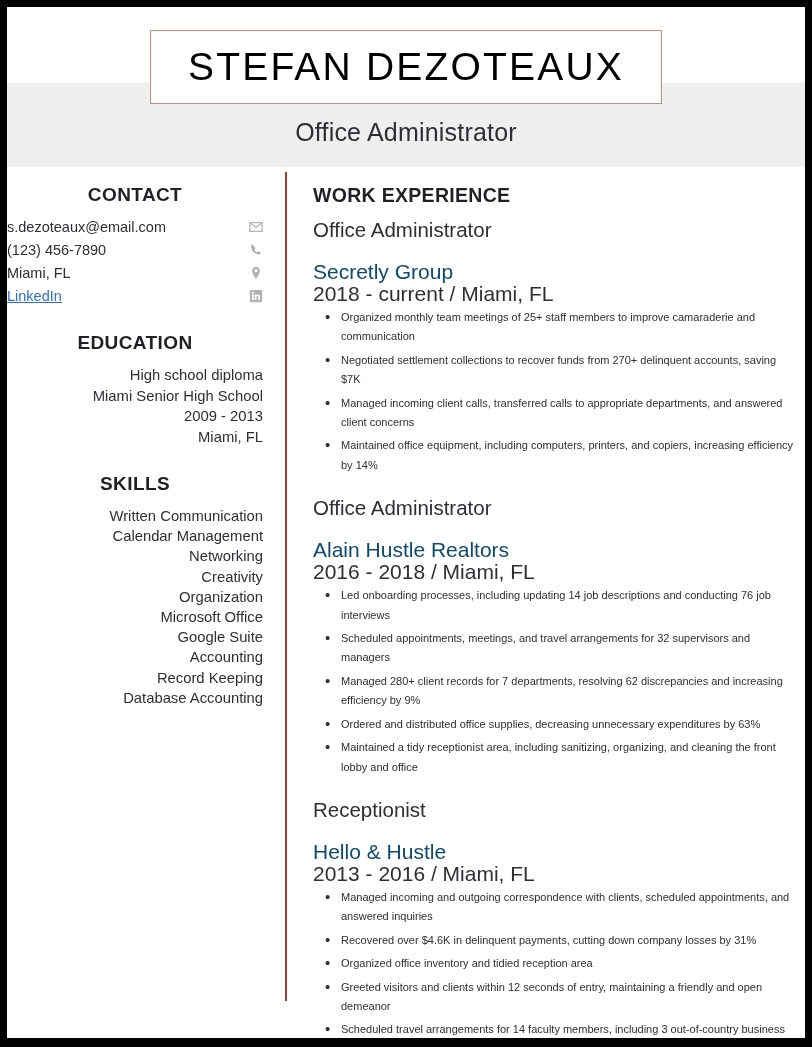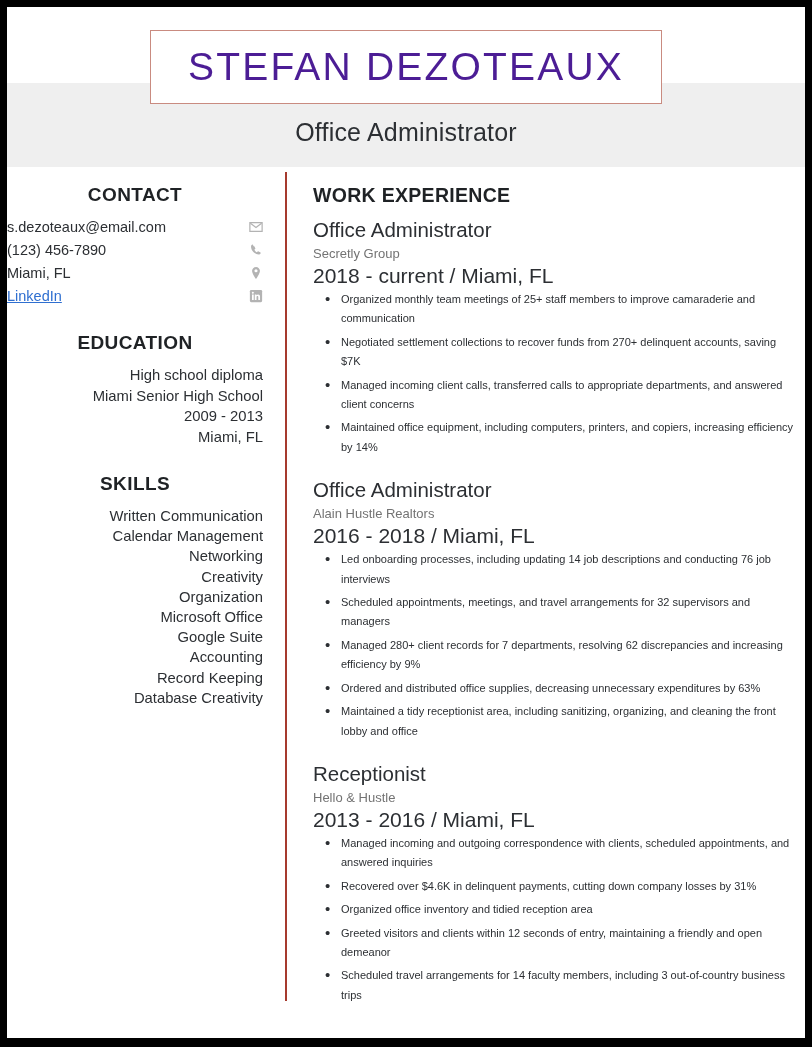--- a/index.html
+++ b/index.html
@@ -47,21 +47,21 @@
     display: flex;
     align-items: center;
     justify-content: center;
     z-index: 2;
   }
 
   #name-text {
     font-size: 39px;
     font-weight: 400;
     letter-spacing: 2.2px;
-    color: #4c1d95;
+    color: #000000;
     white-space: nowrap;
     font-family: "Liberation Sans", sans-serif;
   }
 
   #job-title {
     position: absolute;
     left: 0;
     top: 111px;
     width: 798px;
     text-align: center;
@@ -161,24 +161,24 @@
   .job { margin-bottom: 19px; }
 
   .job-title {
     font-size: 20.5px;
     color: #2c2f33;
     line-height: 27px;
     font-weight: 400;
   }
 
   .job-company {
-    font-size: 13px;
-    color: #737373;
+    font-size: 21px;
+    color: #0c4a6e;
     line-height: 22px;
-    margin-top: 0;
+    margin-top: 18px;
   }
 
   .job-meta {
     font-size: 21px;
     color: #2c2f33;
     line-height: 22px;
     margin-bottom: 3px;
   }
 
   .bullets { list-style: none; }
@@ -275,21 +275,21 @@
         <div class="side-heading">SKILLS</div>
         <div class="skill-line">Written Communication</div>
         <div class="skill-line">Calendar Management</div>
         <div class="skill-line">Networking</div>
         <div class="skill-line">Creativity</div>
         <div class="skill-line">Organization</div>
         <div class="skill-line">Microsoft Office</div>
         <div class="skill-line">Google Suite</div>
         <div class="skill-line">Accounting</div>
         <div class="skill-line">Record Keeping</div>
-        <div class="skill-line">Database Creativity</div>
+        <div class="skill-line">Database Accounting</div>
       </div>
 
     </div>
 
     <div id="right-col">
       <div id="section-heading">WORK EXPERIENCE</div>
 
       <div class="job">
         <div class="job-title">Office Administrator</div>
         <div class="job-company">Secretly Group</div>

